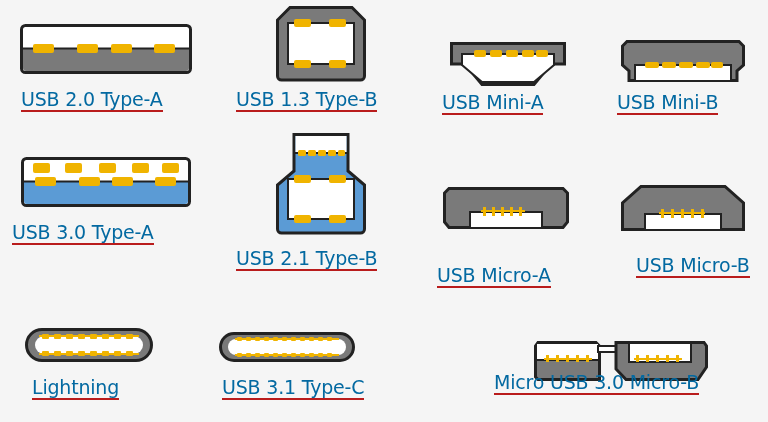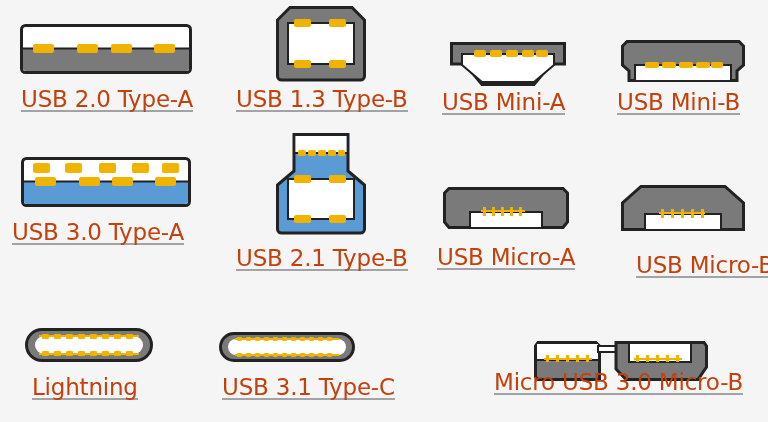--- a/index.html
+++ b/index.html
@@ -1,19 +1,19 @@
 <!DOCTYPE html>
 <html><head>
 <meta charset="utf-8">
 <style>
   html,body{margin:0;padding:0;}
   body{width:768px;height:422px;background:#f5f5f5;position:relative;overflow:hidden;font-family:"DejaVu Sans","Liberation Sans",sans-serif;}
   .item{position:absolute;}
   .item svg{position:absolute;display:block;}
-  .lbl{position:absolute;font-size:23px;color:#c2410c;white-space:nowrap;border-bottom:2px solid #a3a3a3;line-height:22px;letter-spacing:-0.2px;}
+  .lbl{position:absolute;font-size:19px;color:#0369a1;white-space:nowrap;border-bottom:2px solid #b91c1c;line-height:22px;letter-spacing:-0.2px;}
 </style>
 </head>
 <body>
 
 <div class="item">
   <svg style="left:20px;top:24px" width="172" height="50" viewBox="0 0 172 50">
     <rect x="1.5" y="1.5" width="169" height="47" rx="4" fill="#fff" stroke="#222" stroke-width="3"></rect>
     <path d="M3 25 H169 V44 a3 3 0 0 1 -3 3 H6 a3 3 0 0 1 -3 -3 Z" fill="#7a7a7a"></path>
     <line x1="3" y1="24.5" x2="169" y2="24.5" stroke="#222" stroke-width="2"></line>
     <g fill="#f0b400">
@@ -119,21 +119,21 @@
     <rect x="27" y="25" width="72" height="16" fill="#fff" stroke="#222" stroke-width="2"></rect>
     <g fill="#f0b400">
         <rect x="40" y="20" width="3" height="9"></rect>
         <rect x="49" y="20" width="3" height="9"></rect>
         <rect x="58" y="20" width="3" height="9"></rect>
         <rect x="67" y="20" width="3" height="9"></rect>
         <rect x="76" y="20" width="3" height="9"></rect>
         <rect x="38" y="23" width="44" height="2"></rect>
       </g>
   </svg>
-  <div class="lbl" style="left:437px;top:246px">USB Micro-A</div>
+  <div class="lbl" style="left:437px;top:264px">USB Micro-A</div>
 </div>
 
 <div class="item">
   <svg style="left:621px;top:185px" width="124" height="46" viewBox="0 0 124 46">
     <path d="M20 1.5 H104 L122.5 18 V44.5 H1.5 V18 Z" fill="#7a7a7a" stroke="#222" stroke-width="3"></path>
     <rect x="24" y="29" width="76" height="16" fill="#fff" stroke="#222" stroke-width="2"></rect>
     <g fill="#f0b400">
         <rect x="40" y="24" width="3" height="9"></rect>
         <rect x="50" y="24" width="3" height="9"></rect>
         <rect x="60" y="24" width="3" height="9"></rect>

